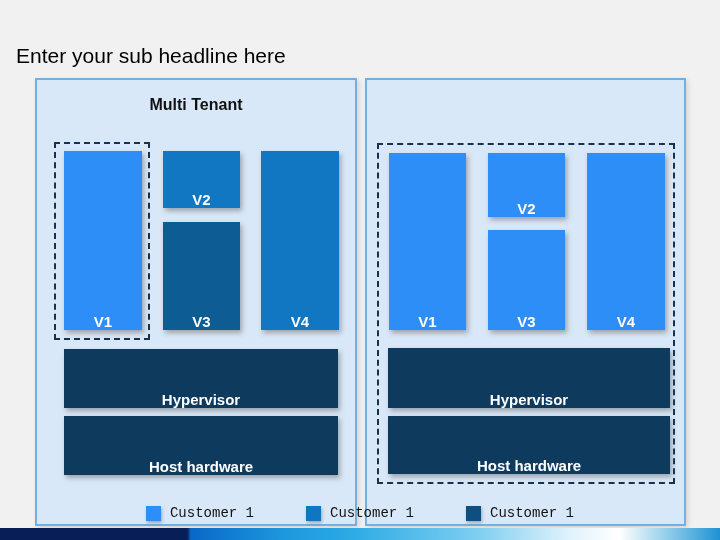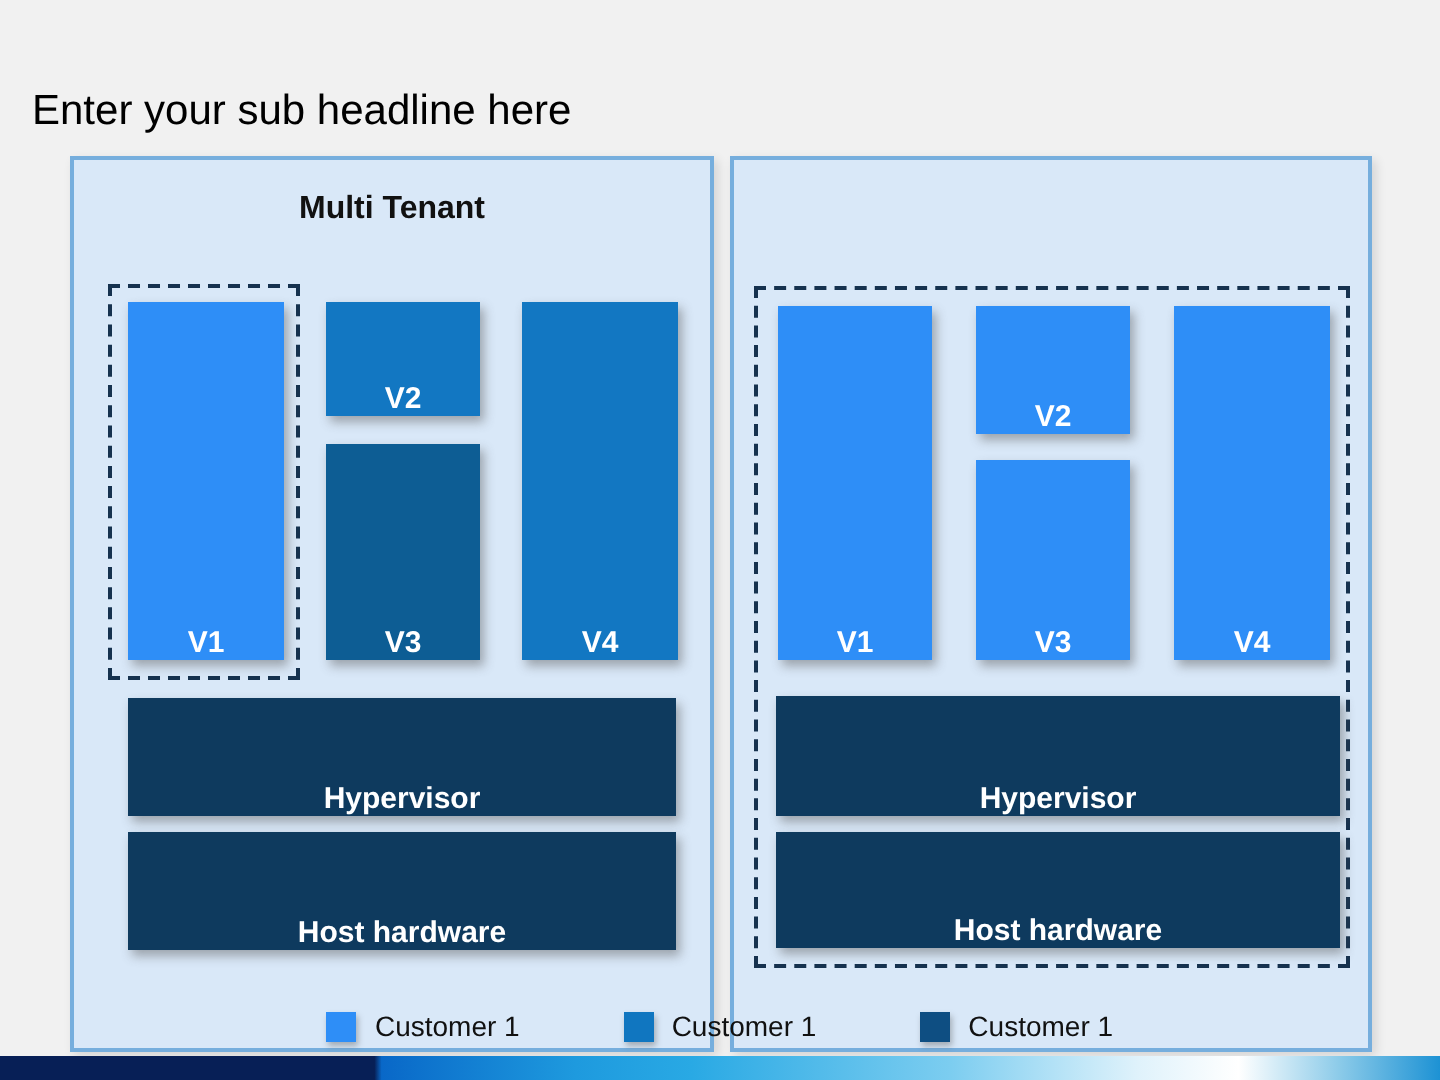--- a/index.html
+++ b/index.html
@@ -62,21 +62,21 @@
   .single .host{left:21px;top:336px;width:282px;height:58px;}
   .single .dashed{
     position:absolute;left:10px;top:63px;width:298px;height:341px;
     border:2px dashed #16324f;box-sizing:border-box;
   }
 
   .legend{
     position:absolute;left:0;right:0;top:502px;height:22px;
     display:flex;align-items:center;justify-content:center;gap:52px;
   }
-  .legend-item{display:flex;align-items:center;gap:9px;}
+  .legend-item{display:flex;align-items:center;gap:9px;font-family:Liberation Mono, monospace;}
   .legend-swatch{
     width:15px;height:15px;
     box-shadow:1px 2px 3px rgba(80,80,80,0.4);
   }
   .legend-label{font-size:14px;color:#111;}
 
   .footer-bar{
     position:absolute;left:0;top:528px;width:720px;height:12px;
     background:linear-gradient(to right,
       #071f56 0%, #071f56 26%,

